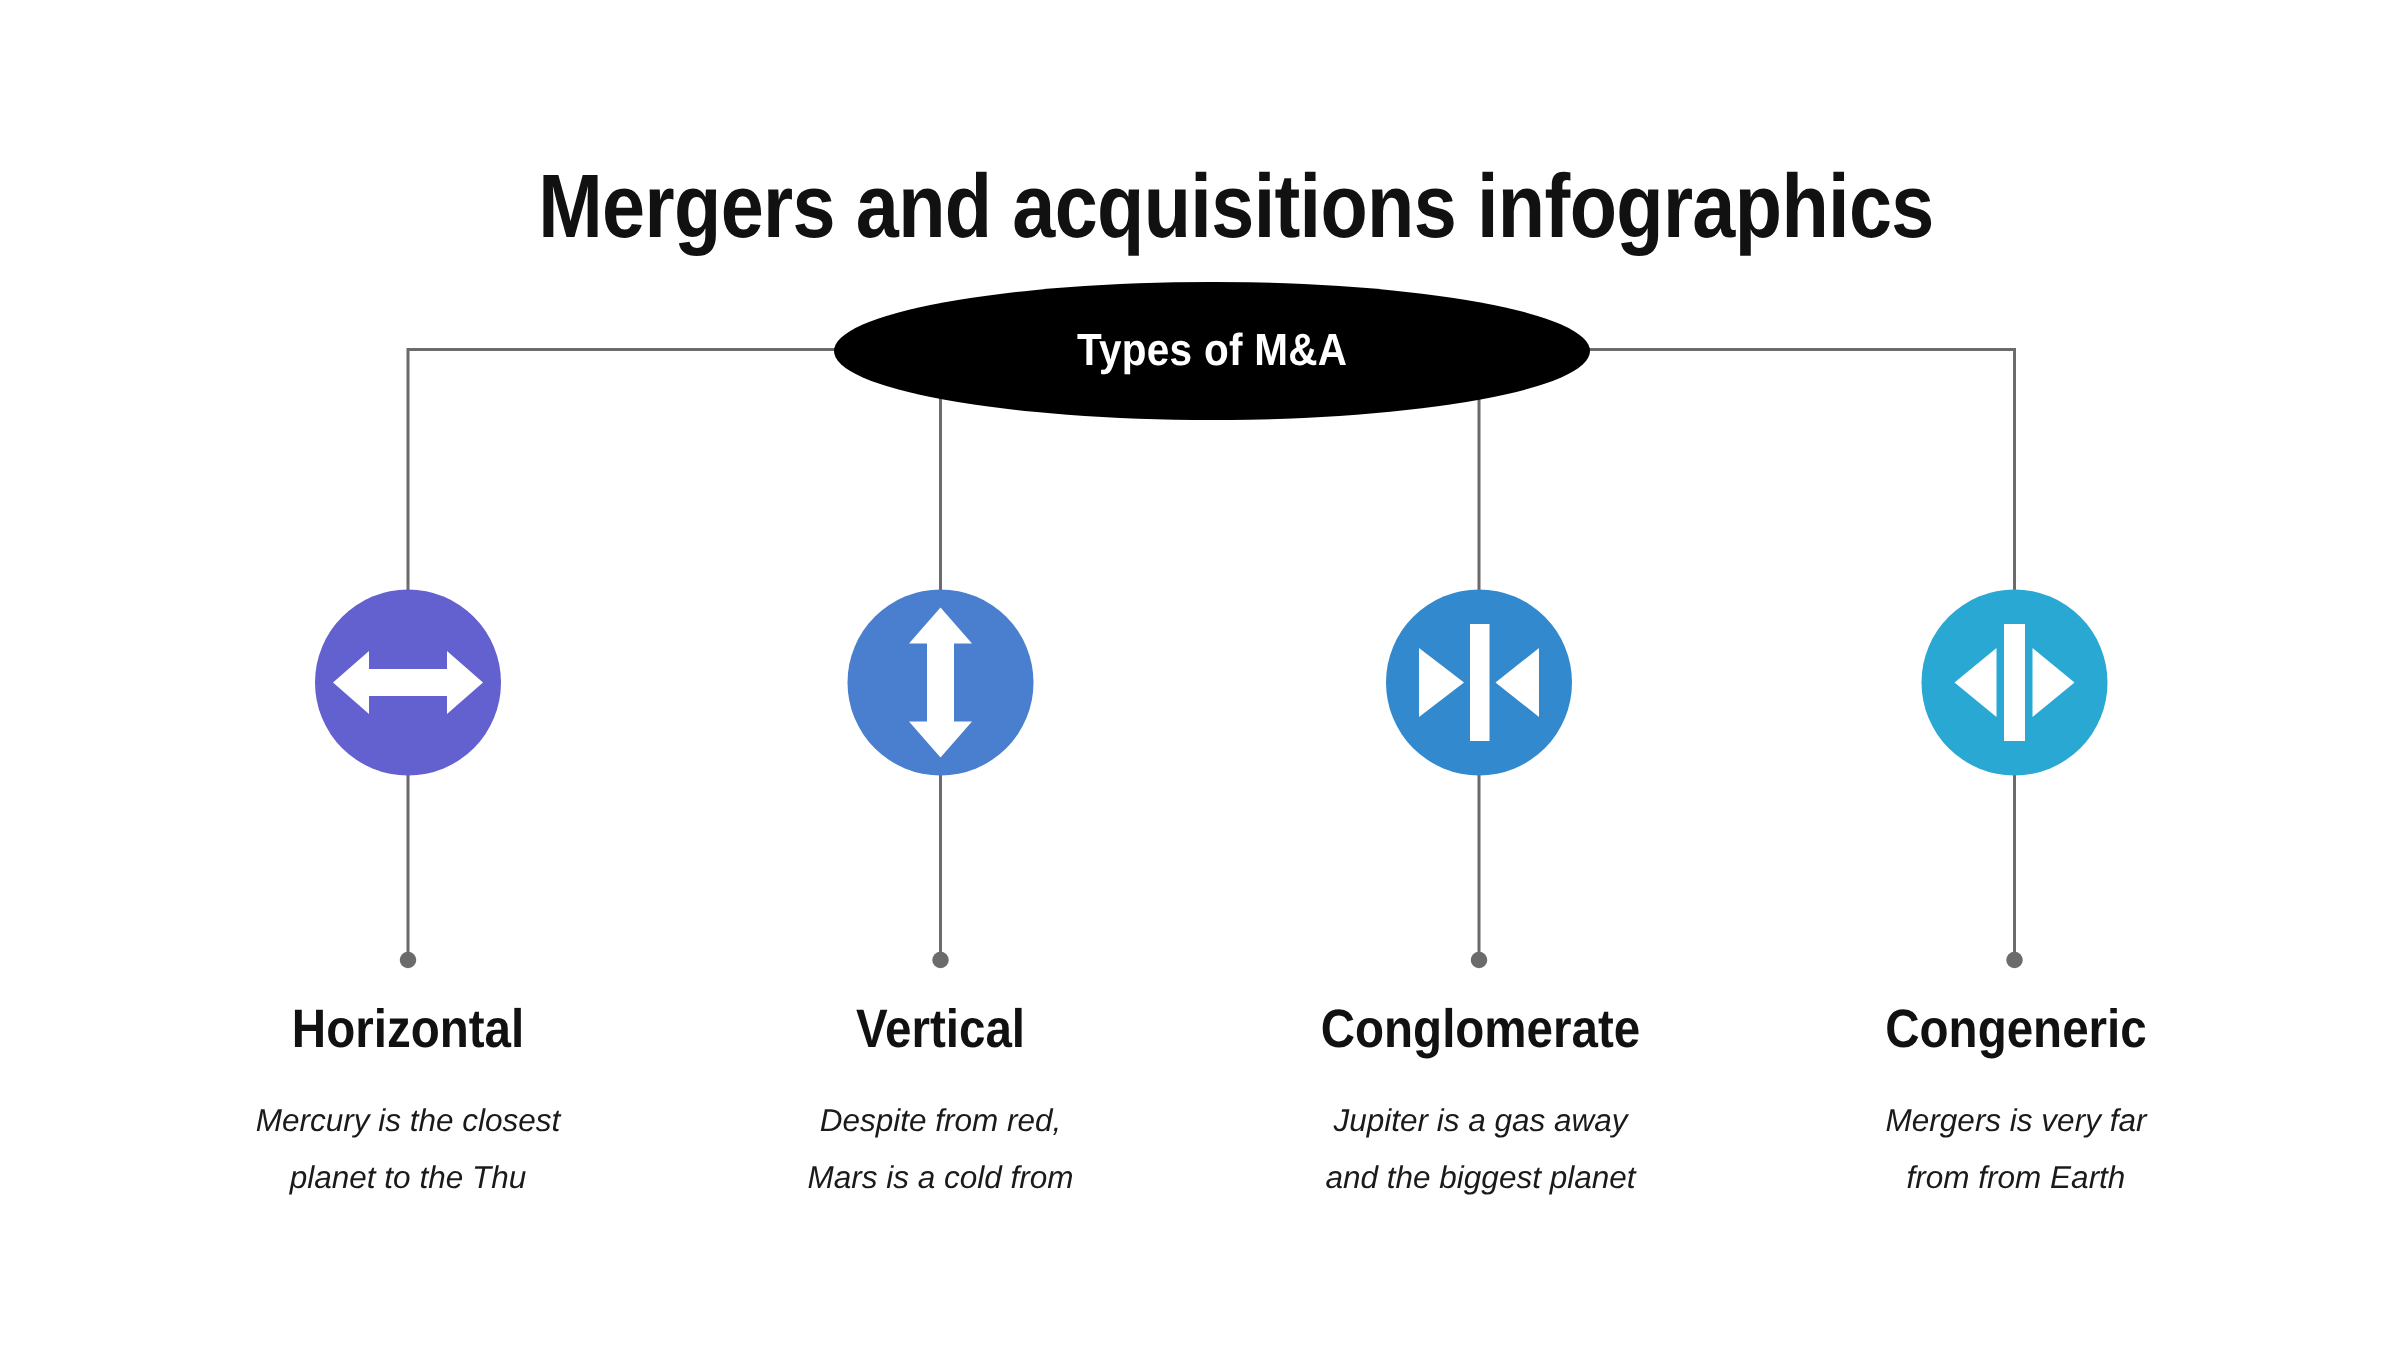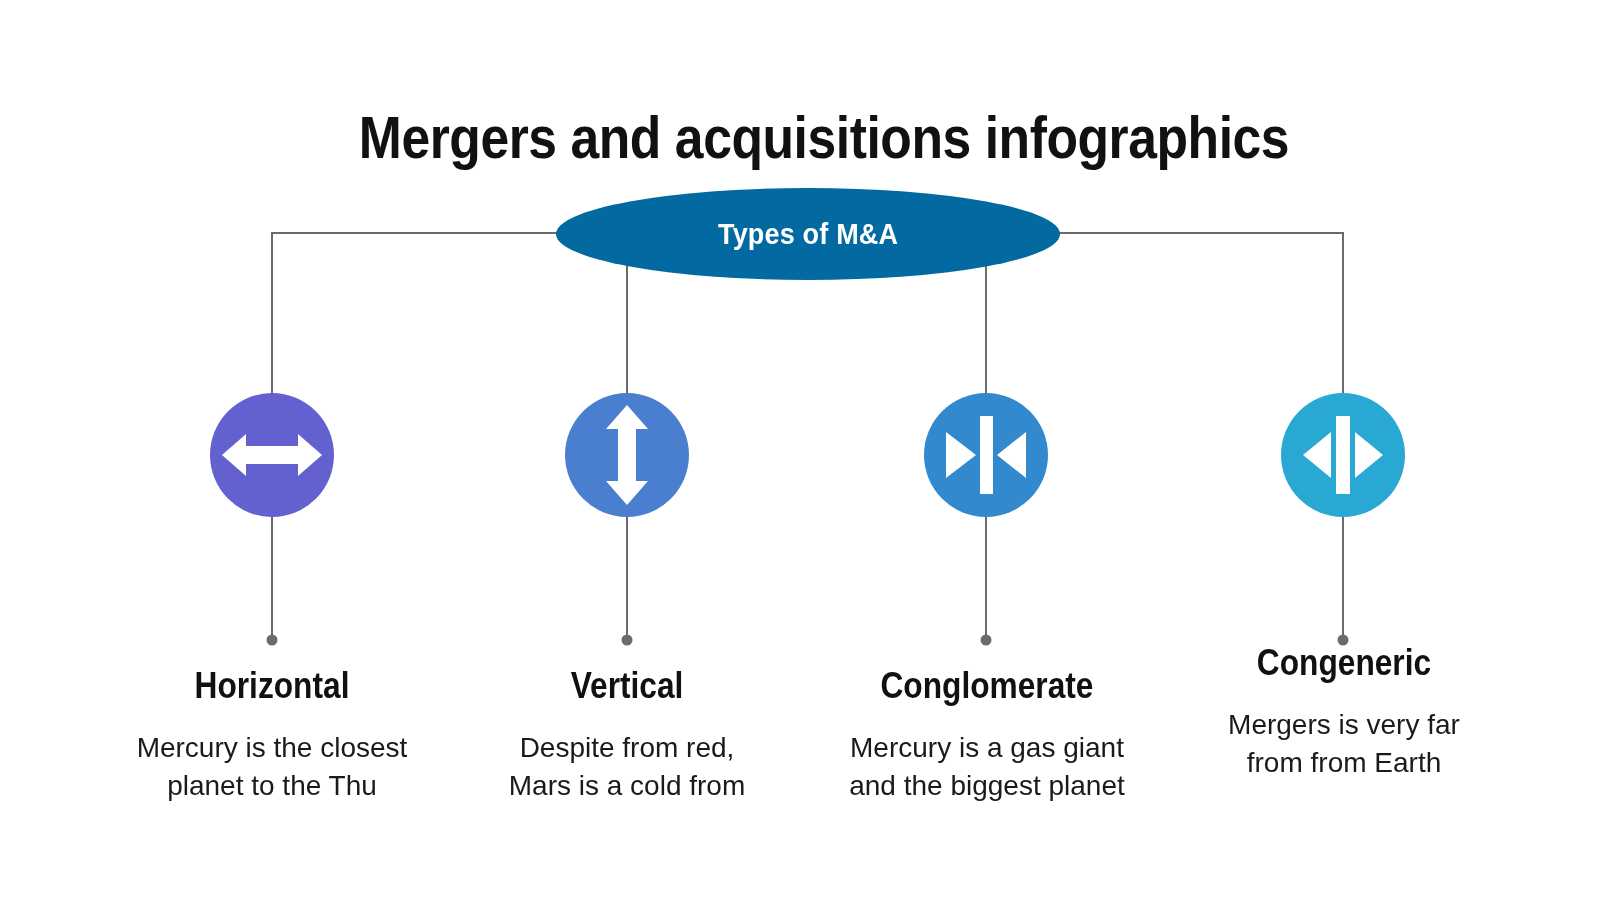--- a/index.html
+++ b/index.html
@@ -50,21 +50,21 @@
   }
 
   
   #root-node {
     position: absolute;
     left: 532px;
     top: 188px;
     width: 504px;
     height: 92px;
     border-radius: 50%;
-    background: #0369a1;
+    background: #000000;
     display: flex;
     align-items: center;
     justify-content: center;
     z-index: 3;
   }
   #root-label {
     font-family: "Liberation Sans Narrow", "Liberation Sans", sans-serif;
     font-weight: bold;
     font-size: 30px;
     color: #ffffff;
@@ -101,23 +101,24 @@
     line-height: 42px;
     color: #111111;
     transform: scaleX(0.88);
     white-space: nowrap;
     margin: 0;
   }
   .branch-body {
     margin: 22px 0 0 0;
     font-family: "Liberation Sans", sans-serif;
     font-weight: normal;
-    font-size: 28px;
+    font-size: 21px;
     line-height: 38px;
     color: #1a1a1a;
+    font-style: italic;
   }
   .branch-body span { display: block; }
 </style>
 </head>
 <body>
 
 <div id="slide">
 
   <h1 id="title">Mergers and acquisitions infographics</h1>
 
@@ -187,26 +188,26 @@
     <p class="branch-heading">Vertical</p>
     <p class="branch-body">
       <span>Despite from red,</span>
       <span>Mars is a cold from</span>
     </p>
   </div>
 
   <div class="branch-text" style="left:783px;top:665px;">
     <p class="branch-heading">Conglomerate</p>
     <p class="branch-body">
-      <span>Mercury is a gas giant</span>
+      <span>Jupiter is a gas away</span>
       <span>and the biggest planet</span>
     </p>
   </div>
 
-  <div class="branch-text" style="left:1140px;top:642px;">
+  <div class="branch-text" style="left:1140px;top:665px;">
     <p class="branch-heading">Congeneric</p>
     <p class="branch-body">
       <span>Mergers is very far</span>
       <span>from from Earth</span>
     </p>
   </div>
 
 </div>
 
 </body></html>

